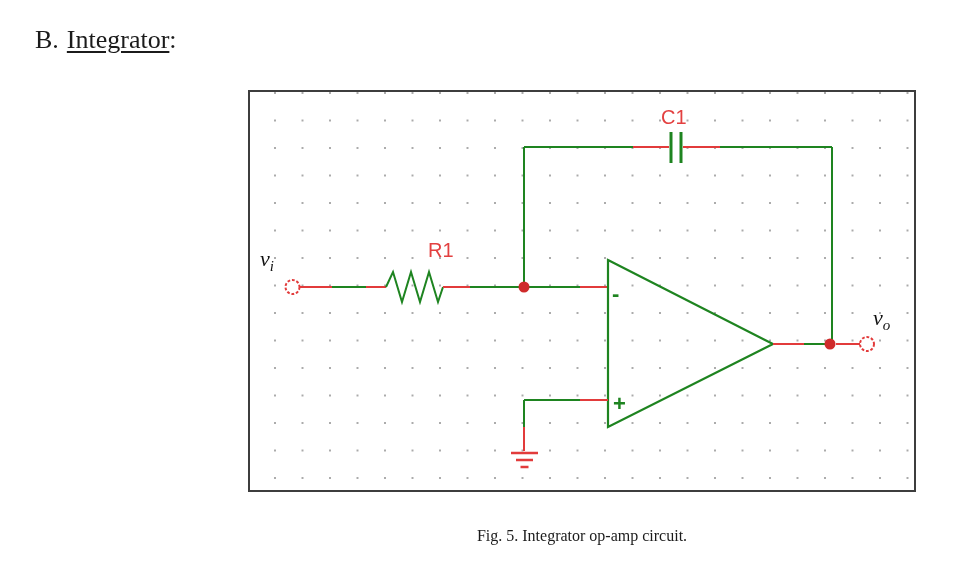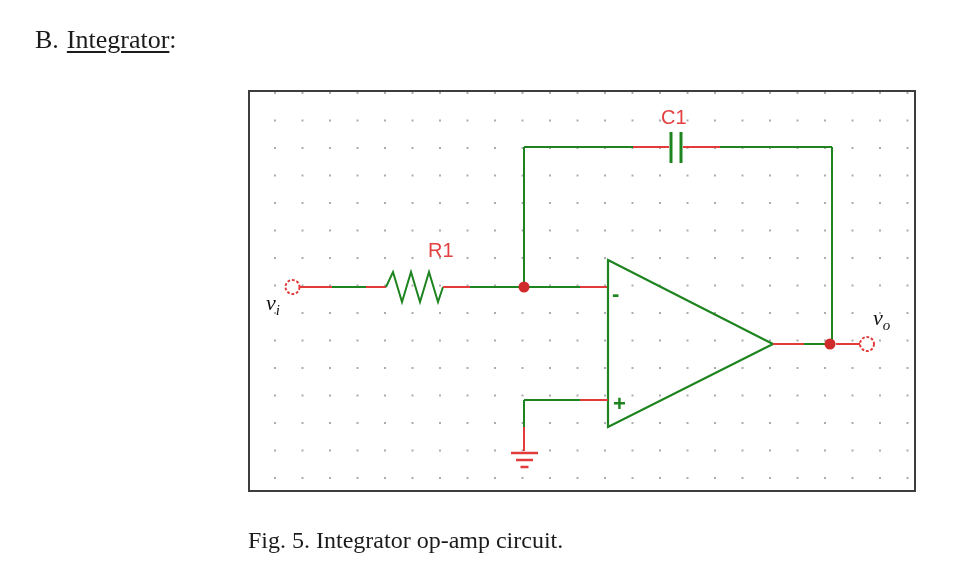--- a/index.html
+++ b/index.html
@@ -40,22 +40,22 @@
   .reflabel{
     position:absolute;font-family:"Liberation Sans", sans-serif;font-size:20px;
     color:var(--label-red,#e34040);line-height:1;white-space:nowrap;
   }
   .nodelabel{
     position:absolute;font-family:"Liberation Serif", serif;font-style:italic;
     font-size:22px;color:#111;line-height:1;white-space:nowrap;
   }
   .nodelabel sub{font-size:15px;line-height:0;}
   .caption{
-    position:absolute;left:248px;top:527px;width:668px;text-align:left;
-    font-size:24px;color:var(--text,#1b1b1b);
+    position:absolute;left:248px;top:527px;width:668px;text-align:center;
+    font-size:16px;color:var(--text,#1b1b1b);
   }
 </style>
 </head>
 <body>
 
 <div class="heading">
   <span>B.</span><span class="word">Integrator</span><span>:</span>
 </div>
 
 <div class="schembox">
@@ -100,18 +100,18 @@
       <circle class="junction" cx="274" cy="195" r="5.5"></circle>
       <circle class="junction" cx="580" cy="252" r="5.5"></circle>
 
       <circle class="terminal" cx="42.5" cy="195" r="7"></circle>
       <circle class="terminal" cx="617" cy="252" r="7"></circle>
     </svg>
 
     <div class="reflabel" style="left:142px;top:148px;margin-left:36px;">R1</div>
     <div class="reflabel" style="left:411px;top:7px;margin-top:8px;">C1</div>
 
-    <div class="nodelabel" style="left:16px;top:156px;margin-top:44px;"><span>v</span><sub>i</sub></div>
+    <div class="nodelabel" style="left:10px;top:156px;"><span>v</span><sub>i</sub></div>
     <div class="nodelabel" style="left:623px;top:215px;"><span>v</span><sub>o</sub></div>
   </div>
 </div>
 
 <div class="caption">Fig. 5. Integrator op-amp circuit.</div>
 
 </body></html>

